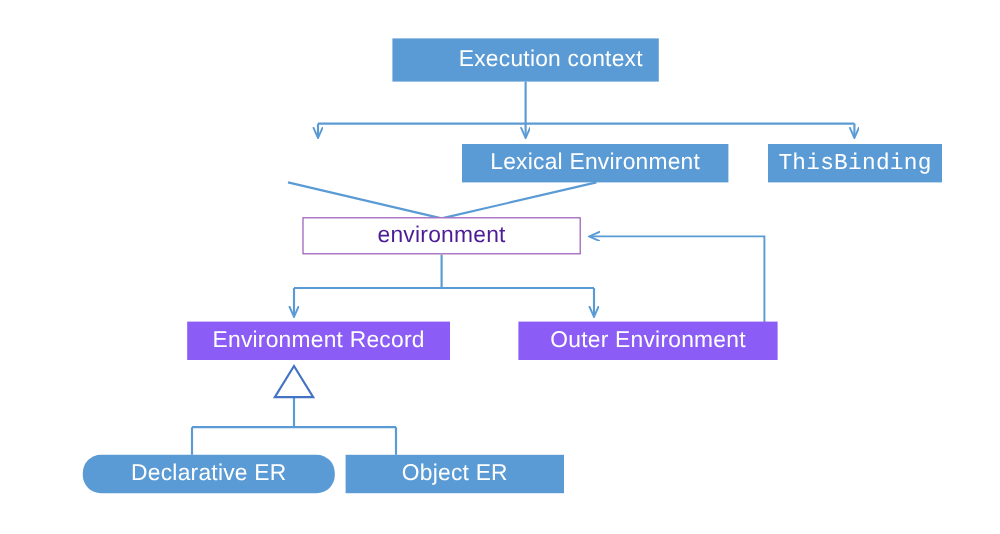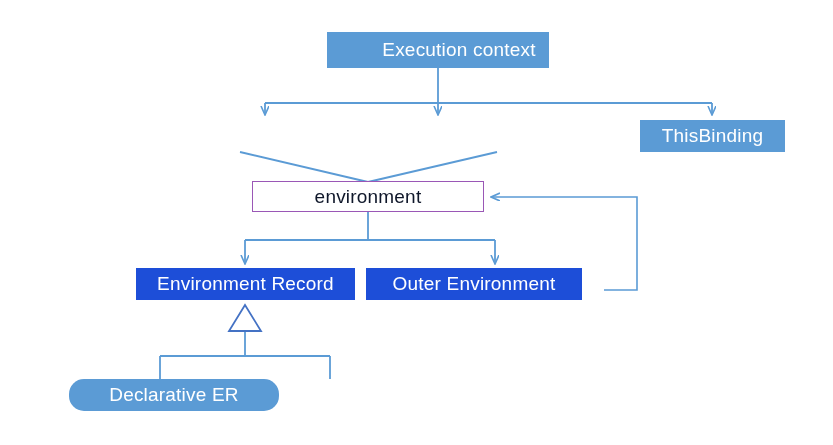--- a/index.html
+++ b/index.html
@@ -34,27 +34,28 @@
     box-sizing: border-box;
     white-space: nowrap;
     letter-spacing: 0.2px;
   }
   .node-blue {
     background: #5B9BD5;
     color: #ffffff;
     font-size: 19px;
   }
   .node-purple {
-    background: #1d4ed8;
+    background: #8b5cf6;
     color: #ffffff;
     font-size: 19px;
+    margin-left: 20px;
   }
   .node-outline {
     background: #ffffff;
-    color: #0f172a;
+    color: #4c1d95;
     border: 1.5px solid #9A57B6;
     font-size: 19px;
   }
   .plain-label {
     position: absolute;
     color: #000000;
     font-size: 21px;
     display: flex;
     align-items: center;
     justify-content: flex-end;
@@ -108,36 +109,42 @@
     <g>
       <path d="M245,305 L229,331 L261,331 Z" fill="#ffffff" stroke="#4472C4" stroke-width="1.8"></path>
     </g>
   </svg>
 
   <div class="node node-blue" style="left:327px; top:32px; width:222px; height:36px;padding-left:42px;">
     <span>Execution context</span>
   </div>
 
 
+  <div class="node node-blue" style="left:385px; top:120px; width:222px; height:32px;">
+    <span>Lexical Environment</span>
+  </div>
 
-  <div class="node node-blue" style="left:640px; top:120px; width:145px; height:32px;">
+  <div class="node node-blue" style="left:640px; top:120px; width:145px; height:32px;font-family:Liberation Mono, monospace;">
     <span>ThisBinding</span>
   </div>
 
   <div class="node node-outline" style="left:252px; top:181px; width:232px; height:31px;">
     <span>environment</span>
   </div>
 
 
   <div class="node node-purple" style="left:136px; top:268px; width:219px; height:32px;">
     <span>Environment Record</span>
   </div>
 
-  <div class="node node-purple" style="left:366px; top:268px; width:216px; height:32px;">
+  <div class="node node-purple" style="left:412px; top:268px; width:216px; height:32px;">
     <span>Outer Environment</span>
   </div>
 
   <div class="node node-blue" style="left:69px; top:379px; width:210px; height:32px;border-radius:15px;">
     <span>Declarative ER</span>
   </div>
 
+  <div class="node node-blue" style="left:288px; top:379px; width:182px; height:32px;">
+    <span>Object ER</span>
+  </div>
 
 </div>
 
 </body></html>

